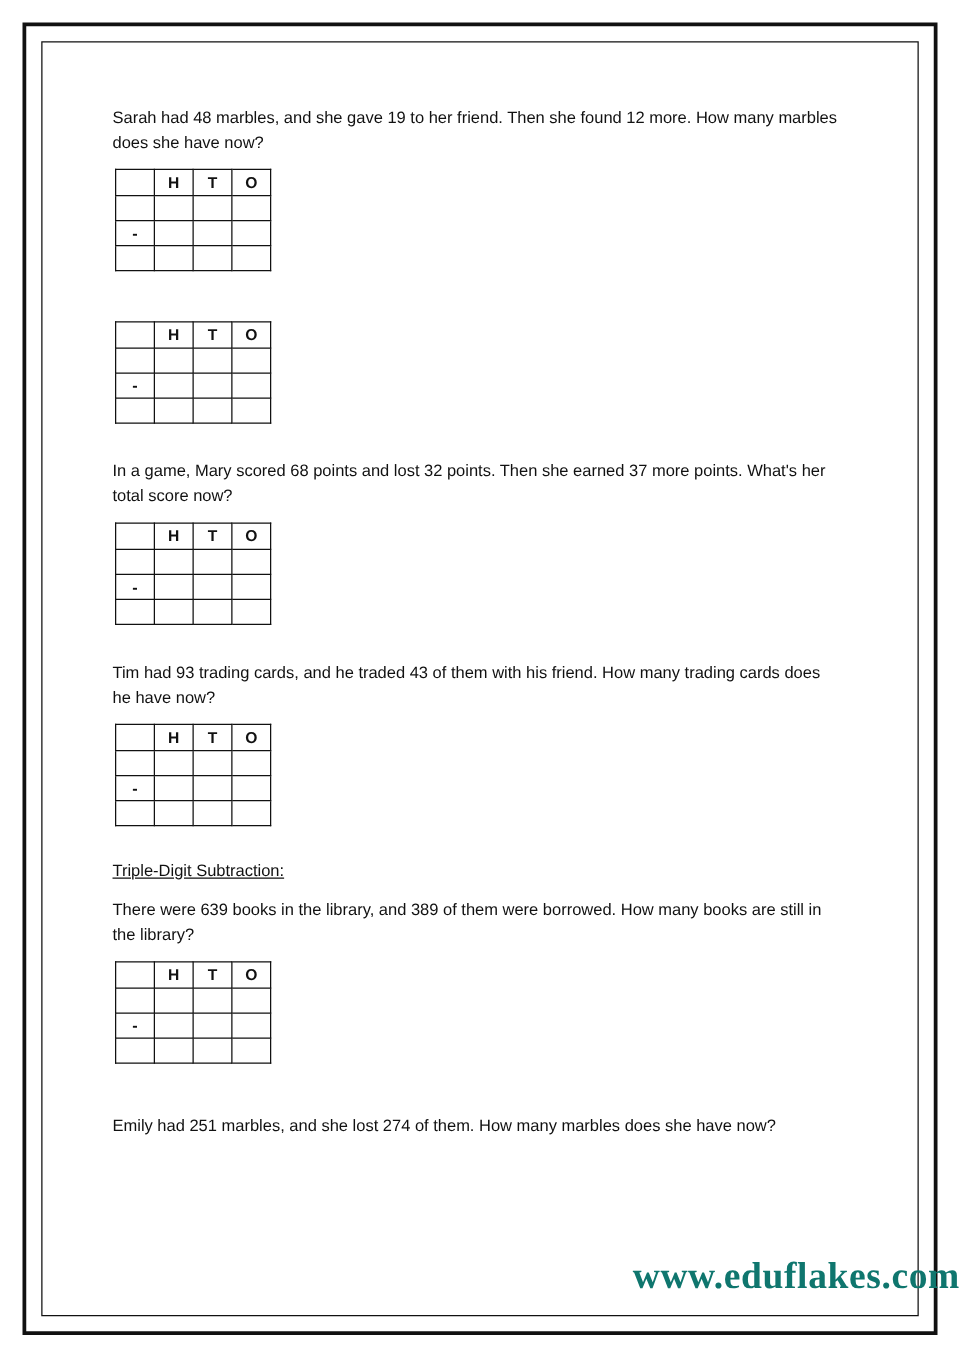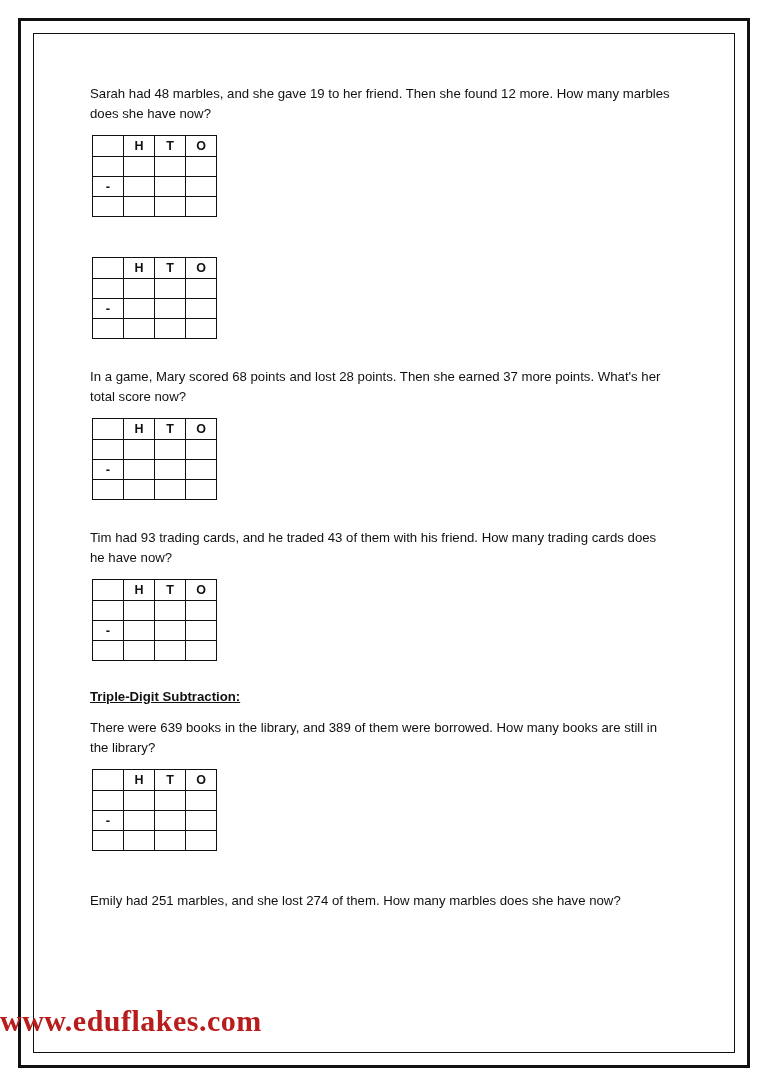--- a/index.html
+++ b/index.html
@@ -51,21 +51,21 @@
   }
   .question {
     font-size: 13.2px;
     line-height: 1.55;
     color: #111111;
     margin: 0 0 10px 0;
     max-width: 580px;
   }
   .section-heading {
     font-size: 13.2px;
-    font-weight: bold;
+    font-weight: normal;
     text-decoration: underline;
     color: #111111;
     margin: 0 0 14px 0;
   }
   table.htochart {
     border-collapse: collapse;
     margin: 0 0 0 2px;
     table-layout: fixed;
   }
   table.htochart td {
@@ -94,26 +94,26 @@
   table.htochart td.blank-lead {
     border: 1px solid #111111;
   }
   .spacer-lg { height: 34px; }
   .spacer-md { height: 22px; }
   .footer {
     position: absolute;
     left: 0;
     right: 0;
     bottom: 48px;
-    text-align: left;
+    text-align: right;
     font-family: "Liberation Serif", serif;
     font-weight: bold;
     font-size: 30px;
     letter-spacing: 0.5px;
-    color: #b91c1c;
+    color: #0f766e;
   }
 </style>
 </head>
 <body>
 
 <div class="page">
 
   <div class="frame-outer"></div>
   <div class="frame-inner"></div>
 
@@ -180,21 +180,21 @@
           <td></td>
           <td></td>
         </tr>
       </tbody>
         </table>
     </div>
 
     <div class="spacer-md"></div>
 
     <div class="problem">
-      <p class="question">In a game, Mary scored 68 points and lost 28 points. Then she earned 37 more points. What's her total score now?</p>
+      <p class="question">In a game, Mary scored 68 points and lost 32 points. Then she earned 37 more points. What's her total score now?</p>
       <table class="htochart">
         <tbody>
             <tr class="header-row">
           <td class="lead"></td>
           <td>H</td>
           <td>T</td>
           <td>O</td>
         </tr>
         <tr>
           <td class="blank-lead"></td>

